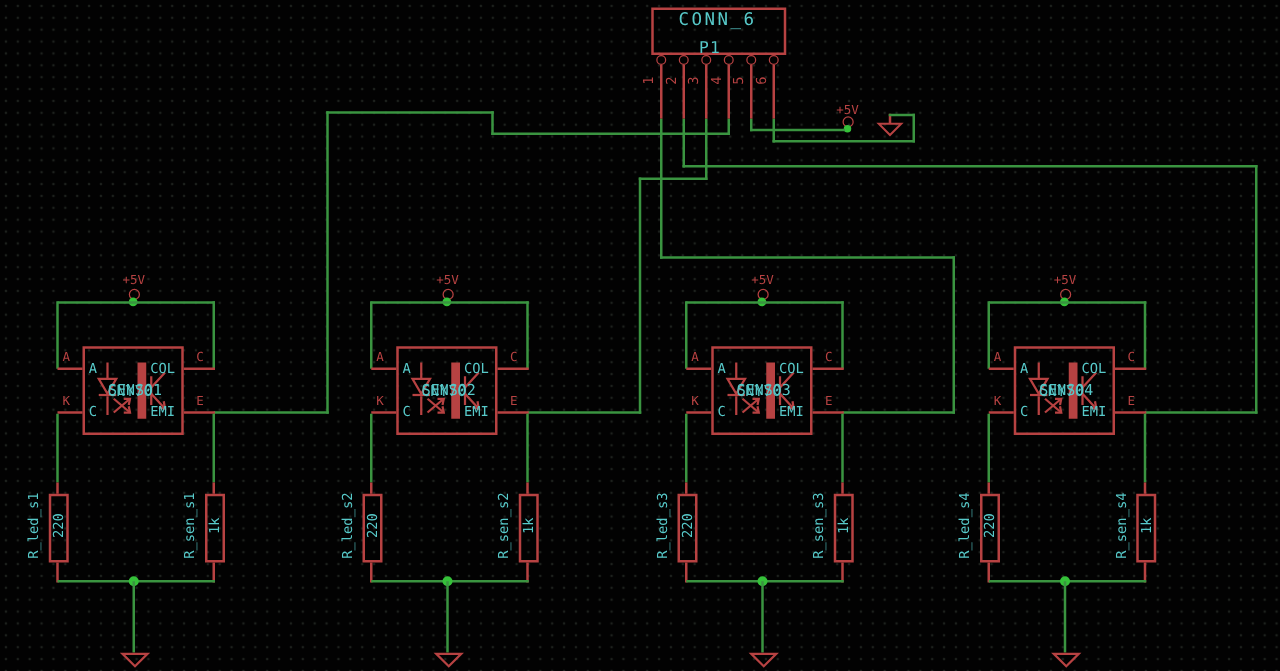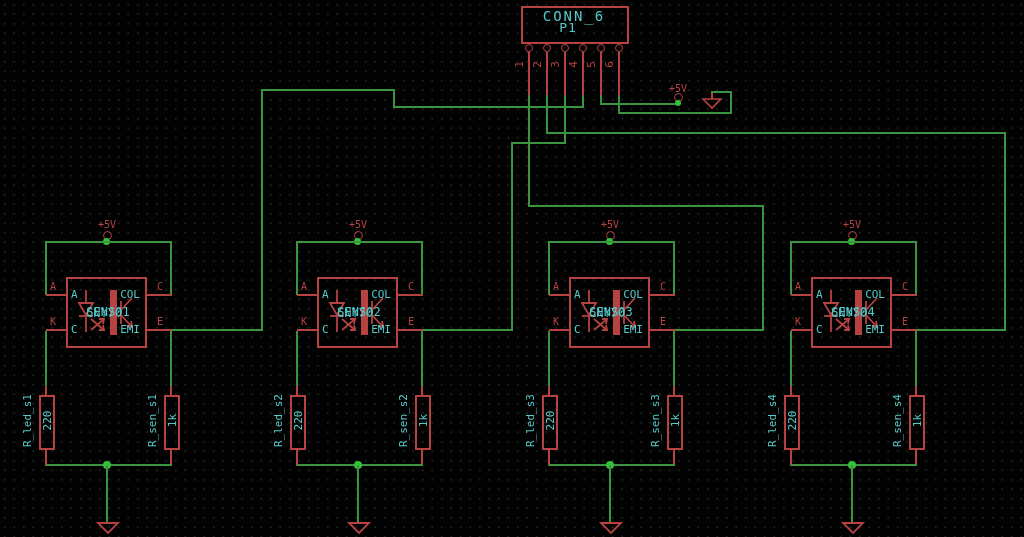--- a/index.html
+++ b/index.html
@@ -23,21 +23,21 @@
   .blk *{pointer-events:auto;}
   svg{position:absolute;overflow:visible;}
 </style>
 </head>
 <body>
 
 <div id="canvas">
 
   <div class="box" style="left:521px;top:6px;width:104px;height:34px;"></div>
   <div class="cy tc" style="left:521px;top:8px;width:106px;font-size:14px;letter-spacing:2px;">CONN_6</div>
-  <div class="cy tc" style="left:521px;top:20px;width:94px;font-size:13px;letter-spacing:1px;">P1</div>
+  <div class="cy tc" style="left:521px;top:31px;width:94px;font-size:13px;letter-spacing:1px;">P1</div>
   <div id="conn-pins">
       <div class="circ" style="left: 525px; top: 44px; width: 6px; height: 6px;"></div>
       <div class="r" style="left: 528px; top: 52px; width: 2px; height: 43px;"></div>
       <div class="rd tc vt" style="left: 512px; top: 58px; width: 14px; font-size: 11px;">1</div>
       <div class="circ" style="left: 543px; top: 44px; width: 6px; height: 6px;"></div>
       <div class="r" style="left: 546px; top: 52px; width: 2px; height: 43px;"></div>
       <div class="rd tc vt" style="left: 530px; top: 58px; width: 14px; font-size: 11px;">2</div>
       <div class="circ" style="left: 561px; top: 44px; width: 6px; height: 6px;"></div>
       <div class="r" style="left: 564px; top: 52px; width: 2px; height: 43px;"></div>
       <div class="rd tc vt" style="left: 548px; top: 58px; width: 14px; font-size: 11px;">3</div>

